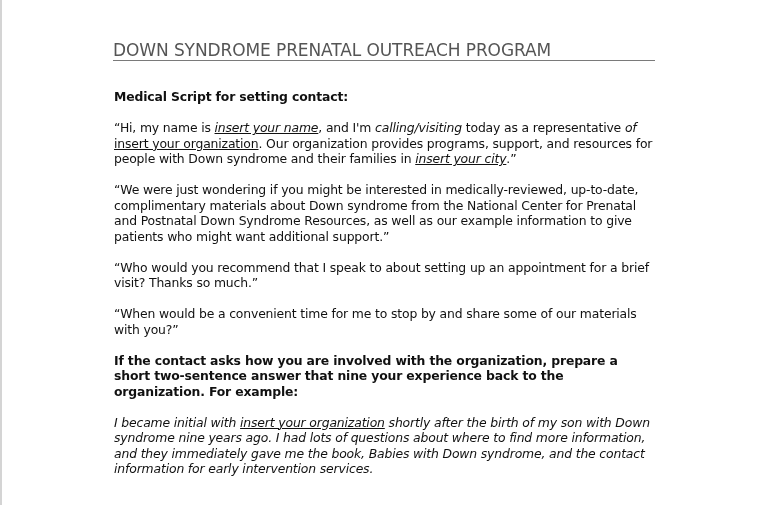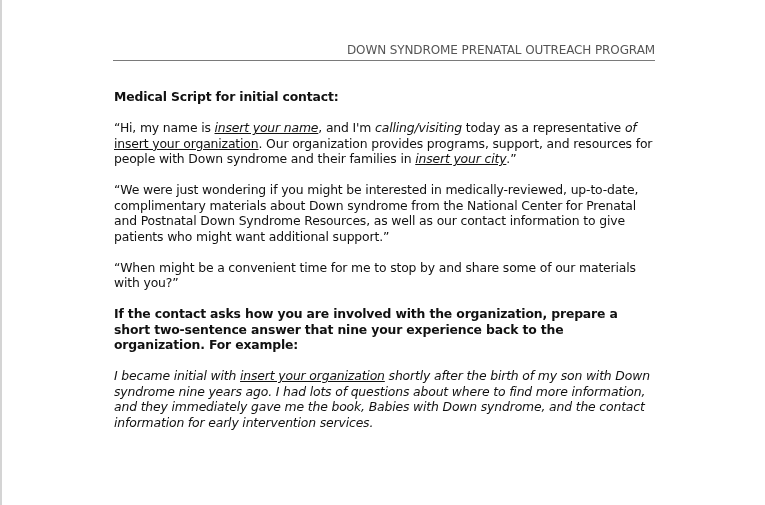--- a/index.html
+++ b/index.html
@@ -30,22 +30,21 @@
       width: 765px;
       height: 505px;
     }
     .running-header {
       position: absolute;
       left: 113px;
       top: 42px;
       width: 542px;
       height: 18px;
       border-bottom: 1px solid #7a7a7a;
-      text-align: right;
-      font-size: 12px;
+      font-size: 17px;
       color: #555555;
       letter-spacing: -0.1px;
       line-height: 16px;
       white-space: nowrap;
     }
     .content {
       position: absolute;
       left: 114px;
       top: 89px;
       width: 540px;
@@ -62,27 +61,28 @@
   </style>
 </head>
 <body>
 
 <div class="left-edge"></div>
 
 <div class="page">
   <div class="running-header">DOWN SYNDROME PRENATAL OUTREACH PROGRAM</div>
 
   <div class="content">
-    <p class="bold">Medical Script for initial contact:</p>
+    <p class="bold">Medical Script for setting contact:</p>
 
     <p><span>“Hi, my name is </span><span class="ital ul">insert your name</span><span>, and I'm </span><span class="ital">calling/visiting</span><span> today as a representative </span><span class="ital">of</span><span> </span><span class="ul">insert your organization</span><span>. Our organization provides programs, support, and resources for people with Down syndrome and their families in </span><span class="ital ul">insert your city</span><span>.”</span></p>
 
-    <p>“We were just wondering if you might be interested in medically-reviewed, up-to-date, complimentary materials about Down syndrome from the National Center for Prenatal and Postnatal Down Syndrome Resources, as well as our contact information to give patients who might want additional support.”</p>
+    <p>“We were just wondering if you might be interested in medically-reviewed, up-to-date, complimentary materials about Down syndrome from the National Center for Prenatal and Postnatal Down Syndrome Resources, as well as our example information to give patients who might want additional support.”</p>
+
+    <p>“Who would you recommend that I speak to about setting up an appointment for a brief visit? Thanks so much.”</p>
 
 
-
-    <p>“When might be a convenient time for me to stop by and share some of our materials with you?”</p>
+    <p>“When would be a convenient time for me to stop by and share some of our materials with you?”</p>
 
     <p class="bold">If the contact asks how you are involved with the organization, prepare a short two-sentence answer that nine your experience back to the organization. For example:</p>
 
     <p class="ital"><span>I became initial with </span><span class="ul">insert your organization</span><span> shortly after the birth of my son with Down syndrome nine years ago. I had lots of questions about where to find more information, and they immediately gave me the book, Babies with Down syndrome, and the contact information for early intervention services.</span></p>
   </div>
 </div>
 
 </body></html>

